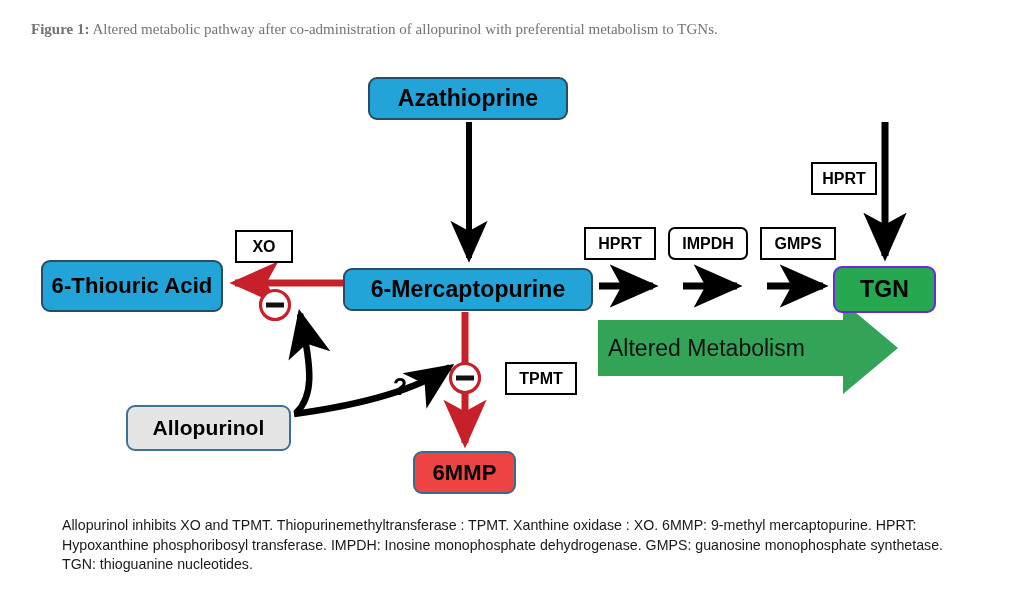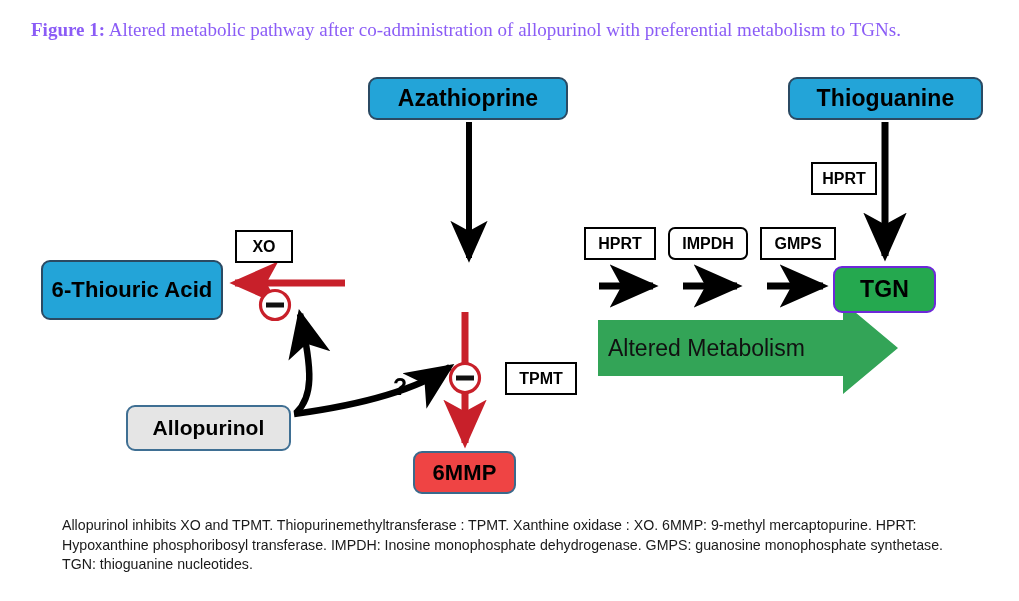--- a/index.html
+++ b/index.html
@@ -17,23 +17,23 @@
     color: #111111;
   }
 
   
   #figure-caption {
     position: absolute;
     left: 31px;
     top: 18px;
     width: 952px;
     font-family: "Liberation Serif", serif;
-    font-size: 19px;
+    font-size: 15px;
     line-height: 23px;
-    color: #8b5cf6;
+    color: #737373;
     text-align: left;
   }
   #figure-caption .caption-label {
     font-weight: bold;
   }
 
   
   #diagram {
     position: absolute;
     left: 0;
@@ -80,21 +80,21 @@
   }
   .node-white {
     background: #e5e5e5;
     border: 2px solid #3f6f93;
     border-radius: 9px;
   }
 
   #node-azathioprine { left: 355px; top: 15px;  width: 200px; height: 43px; font-size: 23px; }
   #node-thioguanine  { left: 775px; top: 15px;  width: 195px; height: 43px; font-size: 23px; }
   #node-6mp          { left: 330px; top: 206px; width: 250px; height: 43px; font-size: 23px; }
-  #node-thiouric     { left: 28px;  top: 198px; width: 182px; height: 60px; font-size: 22px; line-height: 26px; }
+  #node-thiouric     { left: 28px;  top: 198px; width: 182px; height: 52px; font-size: 22px; line-height: 26px; }
   #node-tgn          { left: 820px; top: 204px; width: 103px; height: 47px; font-size: 23px; }
   #node-6mmp         { left: 400px; top: 389px; width: 103px; height: 43px; font-size: 22px; }
   #node-allopurinol  { left: 113px; top: 343px; width: 165px; height: 46px; font-size: 21px; }
 
   
   .enzyme {
     position: absolute;
     box-sizing: border-box;
     background: #ffffff;
     border: 2px solid #000000;
@@ -215,22 +215,22 @@
     </g>
 
     <g>
       <circle cx="452" cy="316" r="14.5" fill="#ffffff" stroke="#c8202a" stroke-width="3.2"></circle>
       <line x1="443" y1="316" x2="461" y2="316" stroke="#111111" stroke-width="5"></line>
     </g>
   </svg>
 
   <div class="node node-blue" id="node-azathioprine">Azathioprine</div>
 
-  <div class="node node-blue" id="node-thioguanine">Thioguanine</div>
-
+
+  <div class="node node-blue" id="node-6mp">6-Mercaptopurine</div>
 
   <div class="node node-blue" id="node-thiouric">6-Thiouric Acid</div>
 
   <div class="node node-green" id="node-tgn">TGN</div>
 
   <div class="node node-red" id="node-6mmp">6MMP</div>
 
   <div class="node node-white" id="node-allopurinol">Allopurinol</div>
 
   <div class="enzyme" id="enzyme-xo">XO</div>

